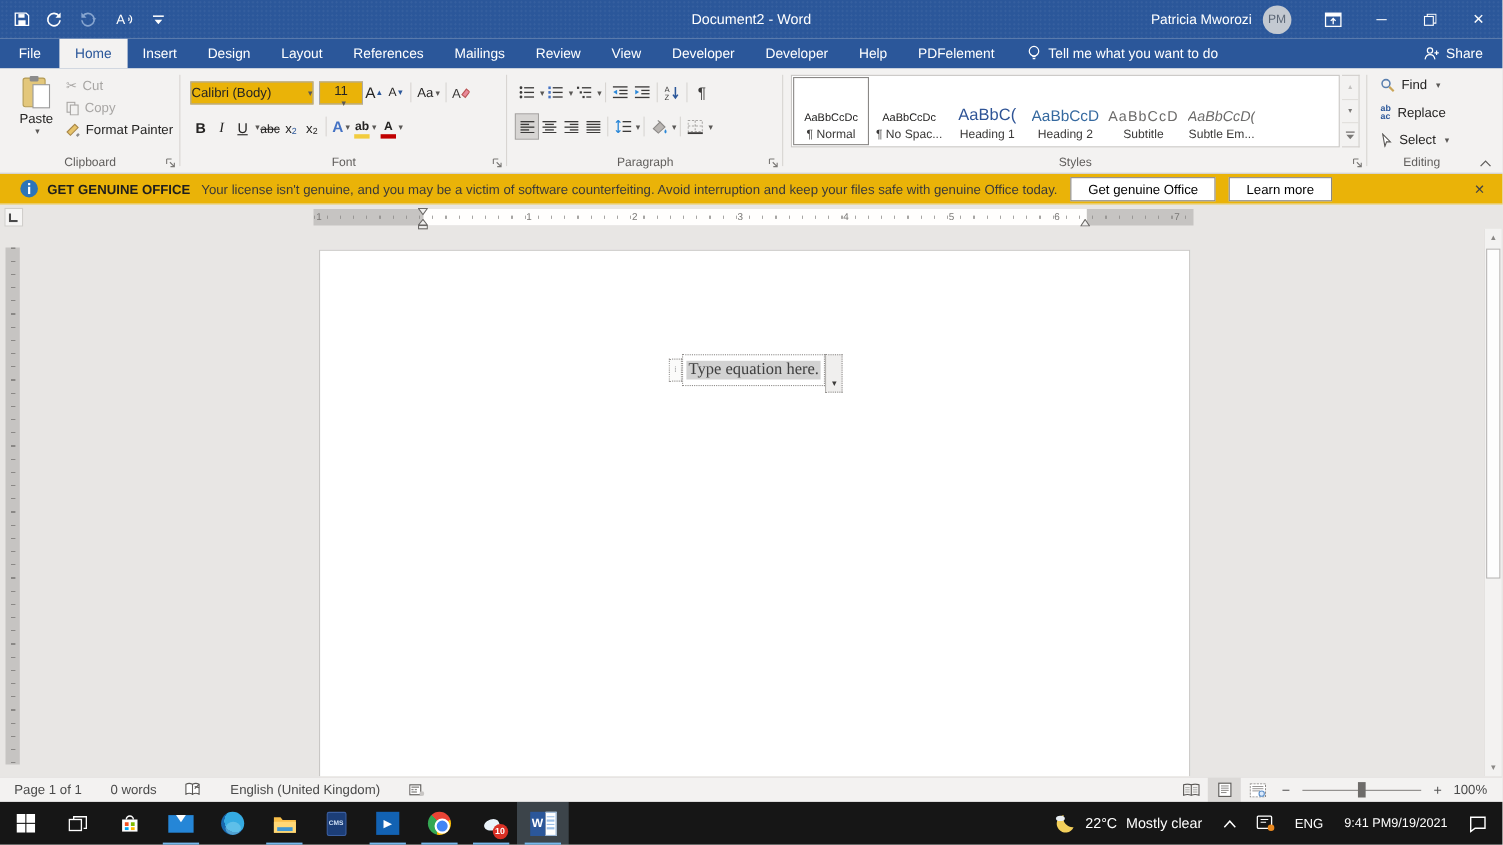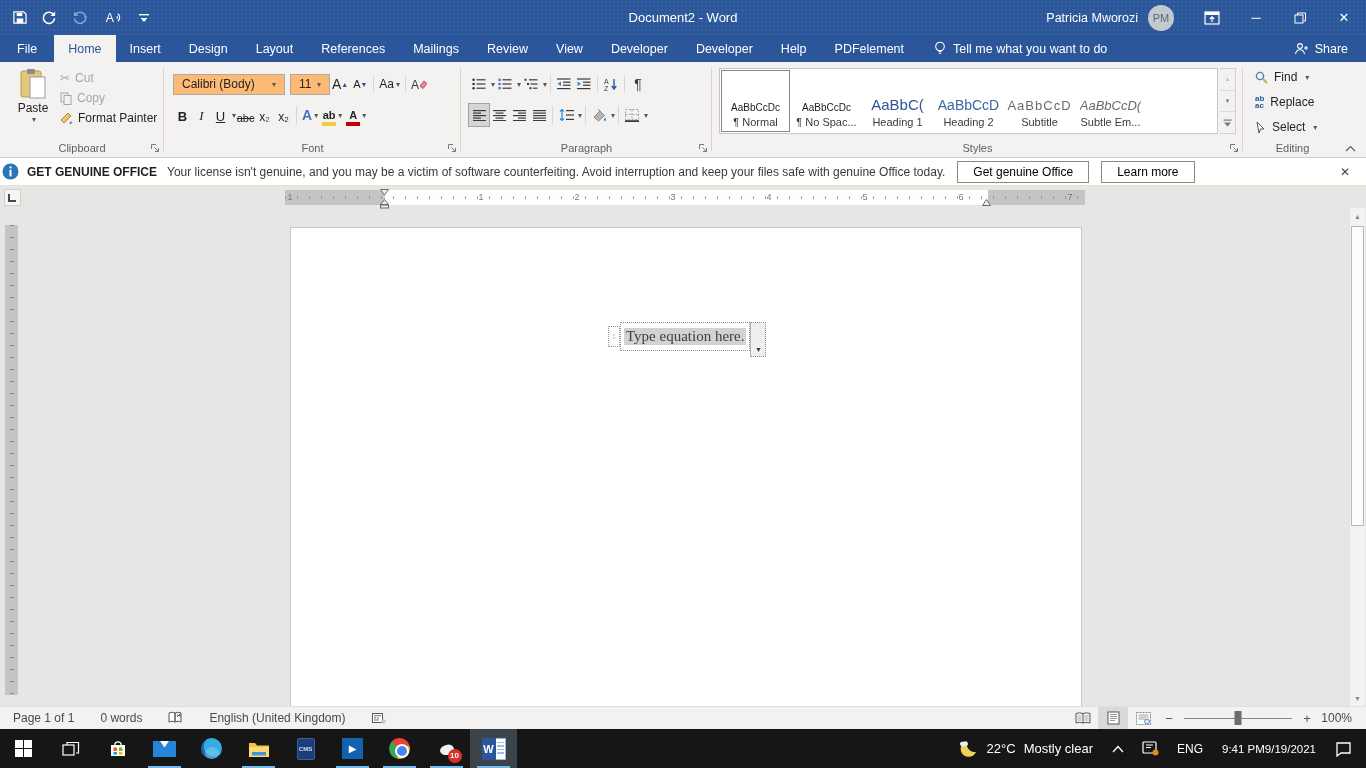--- a/index.html
+++ b/index.html
@@ -45,21 +45,21 @@
   .paste-btn .plabel { margin-top:1px; font-size:12px; }
   .clip-col { position:absolute; left:60px; top:9px; display:flex; flex-direction:column; gap:6px; }
   .clip-item { display:flex; align-items:center; gap:5px; font-size:12px; }
   .disabled { color:#a8a6a4; }
 
   
   .g-font { left:164px; width:297px; }
   .frow { position:absolute; left:9px; display:flex; align-items:center; }
   .frow1 { top:11px; }
   .frow2 { top:42px; }
-  .combo { display:flex; align-items:center; border:1px solid #acaaa8; background:#fdba74; height:21px; padding:0 8px; font-size:12px; }
+  .combo { display:flex; align-items:center; border:1px solid #acaaa8; background:#eab308; height:21px; padding:0 0; font-size:12px; }
   .combo .dd { margin-left:5px; }
   .lbtn { min-width:19px; height:21px; display:flex; align-items:end; justify-content:center; font-size:13px; padding-bottom:2px; }
   .serif-i { font-family:"Liberation Serif",serif; font-style:italic; }
   .u-line { text-decoration:underline; }
   .strike { text-decoration:line-through; font-size:11px; }
   .colorstack { display:flex; flex-direction:column; align-items:center; justify-content:flex-end; height:21px; }
   .colorstack .cs-top { font-size:11px; line-height:11px; font-weight:bold; }
   .cbar { width:14px; height:4px; margin-top:1px; }
   .growA { font-size:14px; line-height:14px; } .shrinkA { font-size:11px; line-height:11px; }
   .tinytri { font-size:7px; vertical-align:super; color:#2b579a; }
@@ -87,22 +87,22 @@
   .gal-scroll > div { flex:1; display:flex; align-items:center; justify-content:center; font-size:7px; color:#7a7876; border-bottom:1px solid #e0dedb; }
 
   
   .g-edit { left:1243px; width:99px; }
   .g-edit::after { display:none; }
   .edit-item { position:absolute; left:12px; display:flex; align-items:center; gap:6px; font-size:12px; }
   .replace-icon { display:flex; flex-direction:column; line-height:7px; font-size:8px; color:#2b579a; font-weight:bold; }
   .ribbon-collapse { position:absolute; right:10px; bottom:5px; color:#605e5c; font-size:10px; }
 
   
-  .notif { position:absolute; top:158px; left:0; right:0; height:28px; background:#ffffff; border-bottom:1px solid #e9e3c4;
-    display:flex; align-items:center; padding-left:2px; z-index:27; }
+  .notif { position:absolute; top:158px; left:0; right:0; height:28px; background:#eab308; border-bottom:1px solid #e9e3c4;
+    display:flex; align-items:center; padding-left:18px; z-index:27; }
   .notif-title { font-weight:bold; font-size:12px; margin:0 10px 0 8px; color:#1f1e1d; white-space:nowrap; }
   .notif-msg { font-size:12px; color:#3b3a39; white-space:nowrap; }
   .notif-btn { background:#fff; border:1px solid #8a8886; padding:3px 15px; font-size:12px; margin-left:12px; white-space:nowrap; }
   .notif-close { margin-left:auto; margin-right:16px; font-size:12px; color:#444; }
 
   
   .doczone { position:absolute; top:186px; left:0; right:0; height:520px; background:#e8e6e4; overflow:hidden; z-index:26; }
   .tabstop-box { position:absolute; left:4px; top:3px; width:17px; height:17px; background:#f6f5f4; border:1px solid #d0cecb;
     display:flex; align-items:center; justify-content:center; }
   .h-ruler { position:absolute; left:285px; top:4px; width:800px; height:15px; background:#c6c4c2; }
@@ -317,21 +317,21 @@
         </svg>
     </span>
   </div>
 
   <div class="group g-font">
     <div class="frow frow1">
       <div class="combo" style="width:112px;">
         <span style="flex:1;">Calibri (Body)</span>
         <span class="dd">▾</span>
       </div>
-      <div class="combo" style="width:40px; margin-left:5px;">
+      <div class="combo" style="width:40px; margin-left:5px;flex-direction:column;">
         <span style="flex:1;">11</span>
         <span class="dd">▾</span>
       </div>
       <span class="rbtn">
           <span class="growA">A</span>
           <span class="tinytri">▲</span>
         </span>
       <span class="rbtn">
           <span class="shrinkA">A</span>
           <span class="tinytri" style="color:#2b579a;">▼</span>

